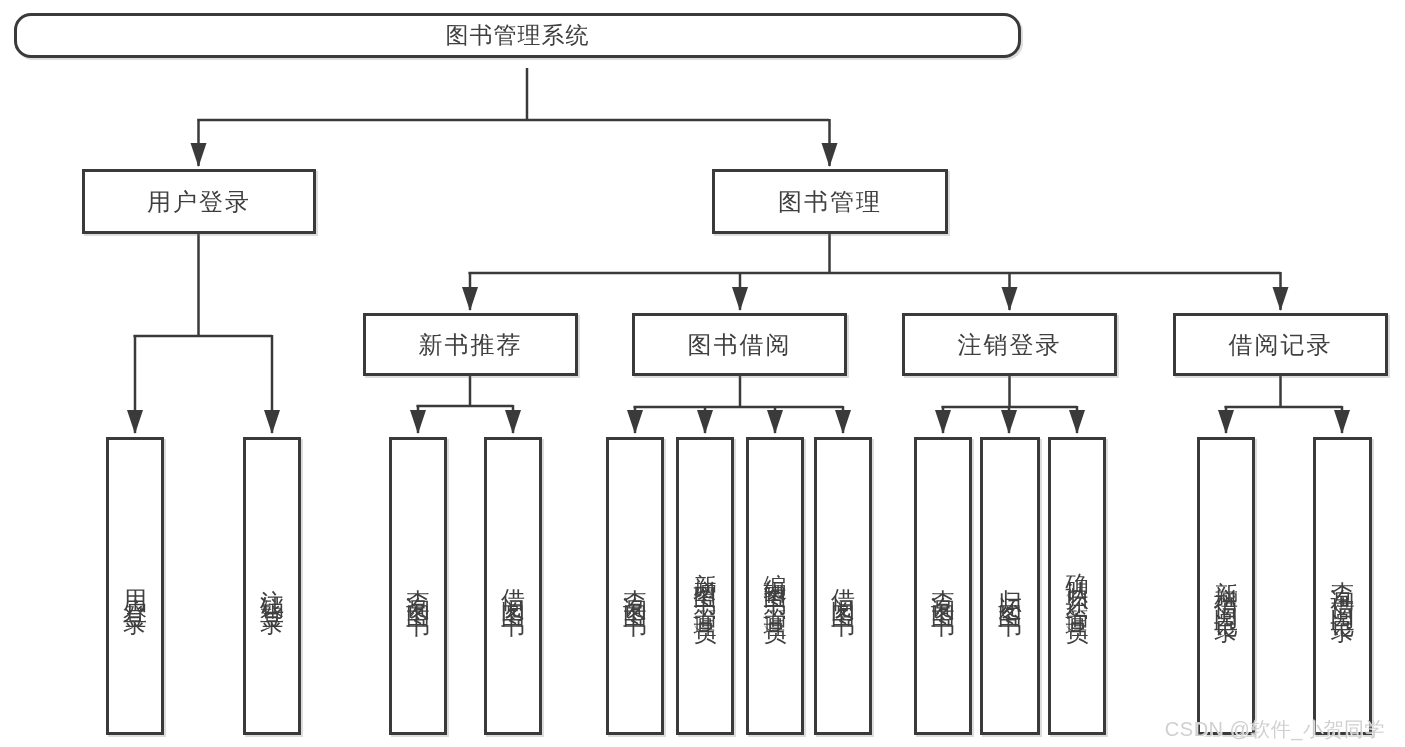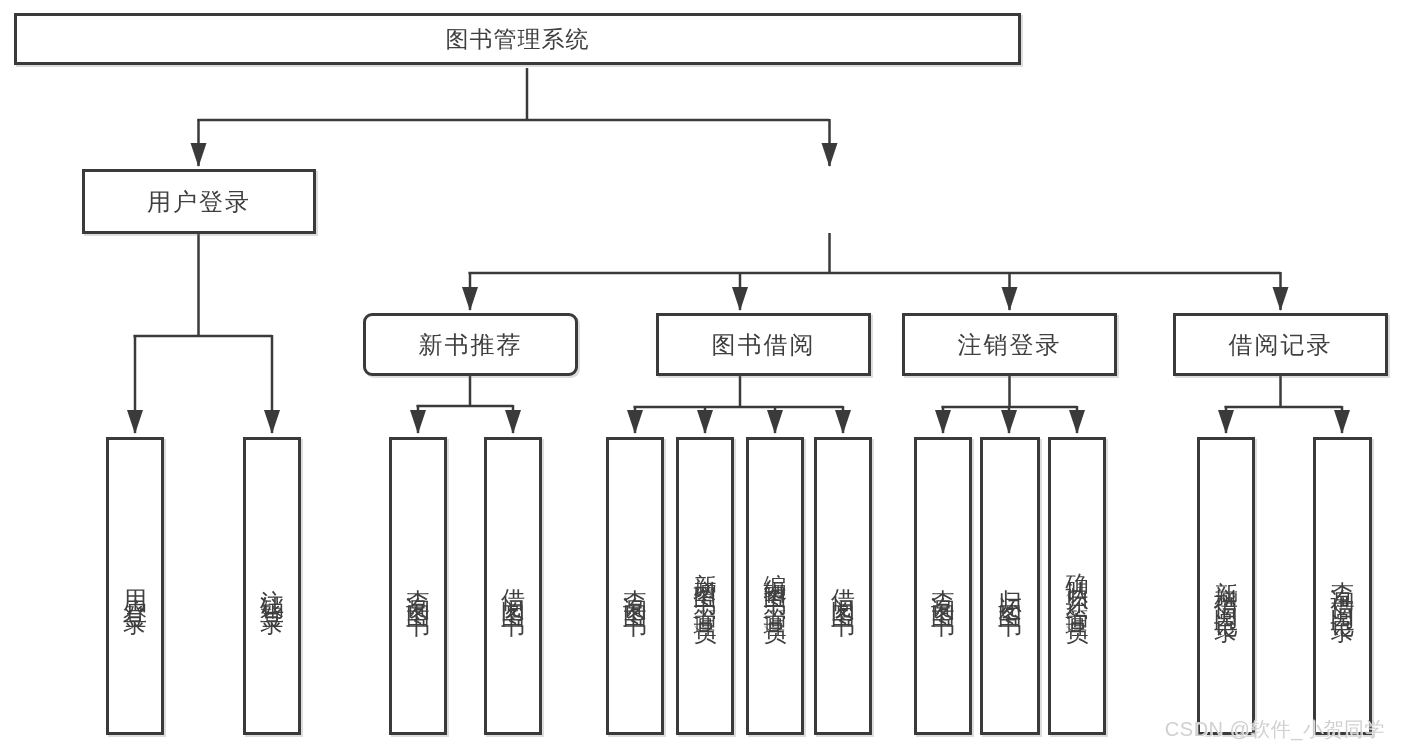--- a/index.html
+++ b/index.html
@@ -105,26 +105,27 @@
       <path d="M1009,406 V433" marker-end="url(#arrow)"></path>
       <path d="M1077,406 V433" marker-end="url(#arrow)"></path>
 
       <path d="M1280.5,376 V407"></path>
       <path d="M1224.5,407 H1342"></path>
       <path d="M1226,406 V433" marker-end="url(#arrow)"></path>
       <path d="M1342,406 V433" marker-end="url(#arrow)"></path>
     </g>
   </svg>
 
-  <div class="node h root" style="left:14px; top:13px; width:1007px; height:52px;">图书管理系统</div>
+  <div class="node h root" style="left:14px; top:13px; width:1007px; height:45px;border-radius:17px;">图书管理系统</div>
 
   <div class="node h" style="left:82px; top:169px; width:234px; height:65px;">用户登录</div>
+  <div class="node h" style="left:712px; top:169px; width:236px; height:65px;">图书管理</div>
 
-  <div class="node h" style="left:363px; top:313px; width:215px; height:63px;border-radius:9px;">新书推荐</div>
-  <div class="node h" style="left:632px; top:313px; width:215px; height:63px;margin-left:24px;">图书借阅</div>
+  <div class="node h" style="left:363px; top:313px; width:215px; height:63px;">新书推荐</div>
+  <div class="node h" style="left:632px; top:313px; width:215px; height:63px;">图书借阅</div>
   <div class="node h" style="left:902px; top:313px; width:215px; height:63px;">注销登录</div>
   <div class="node h" style="left:1173px; top:313px; width:215px; height:63px;">借阅记录</div>
 
   <div class="node leaf" style="left:106px; top:437px; width:58px; height:298px;">用户登录</div>
   <div class="node leaf" style="left:243px; top:437px; width:58px; height:298px;">注销登录</div>
 
   <div class="node leaf" style="left:389px; top:437px; width:58px; height:298px;">查询图书</div>
   <div class="node leaf" style="left:484px; top:437px; width:58px; height:298px;">借阅图书</div>
 
   <div class="node leaf" style="left:606px; top:437px; width:58px; height:298px;">查询图书</div>

